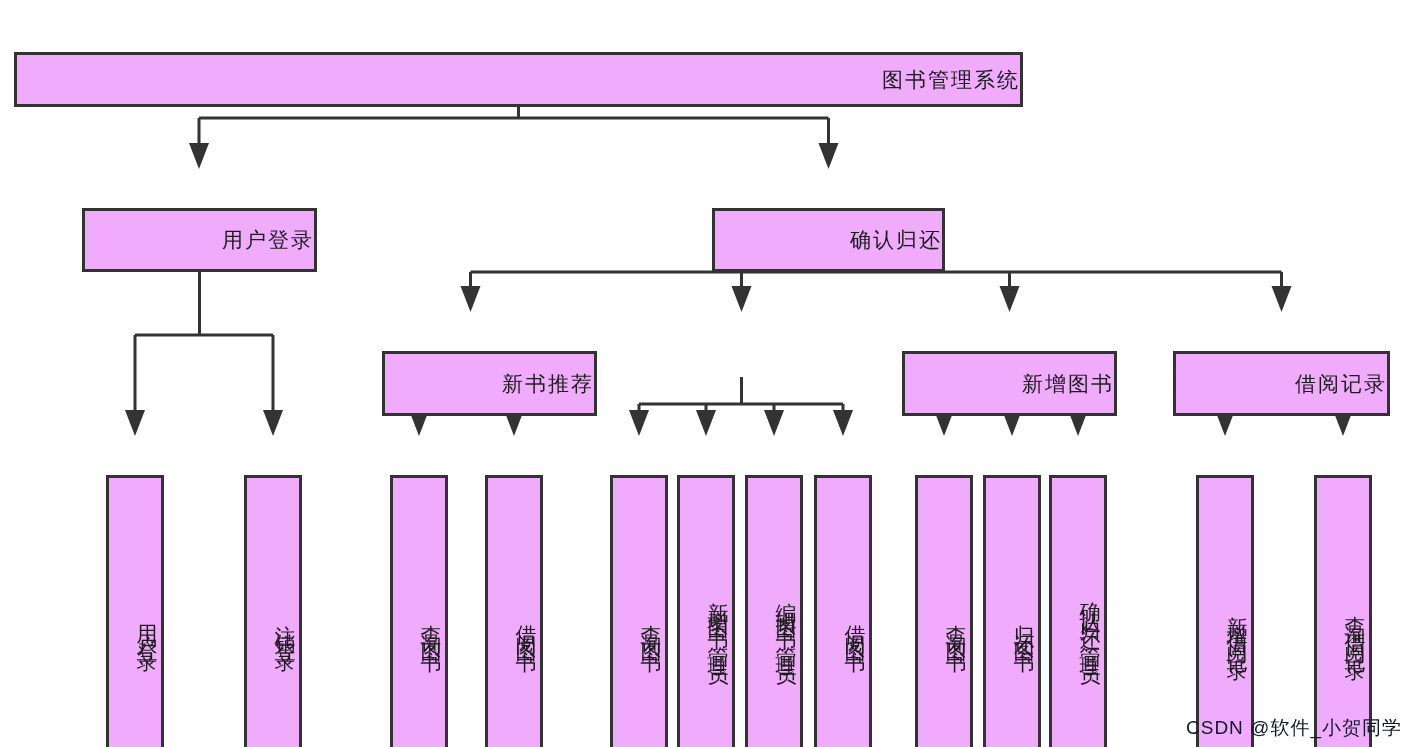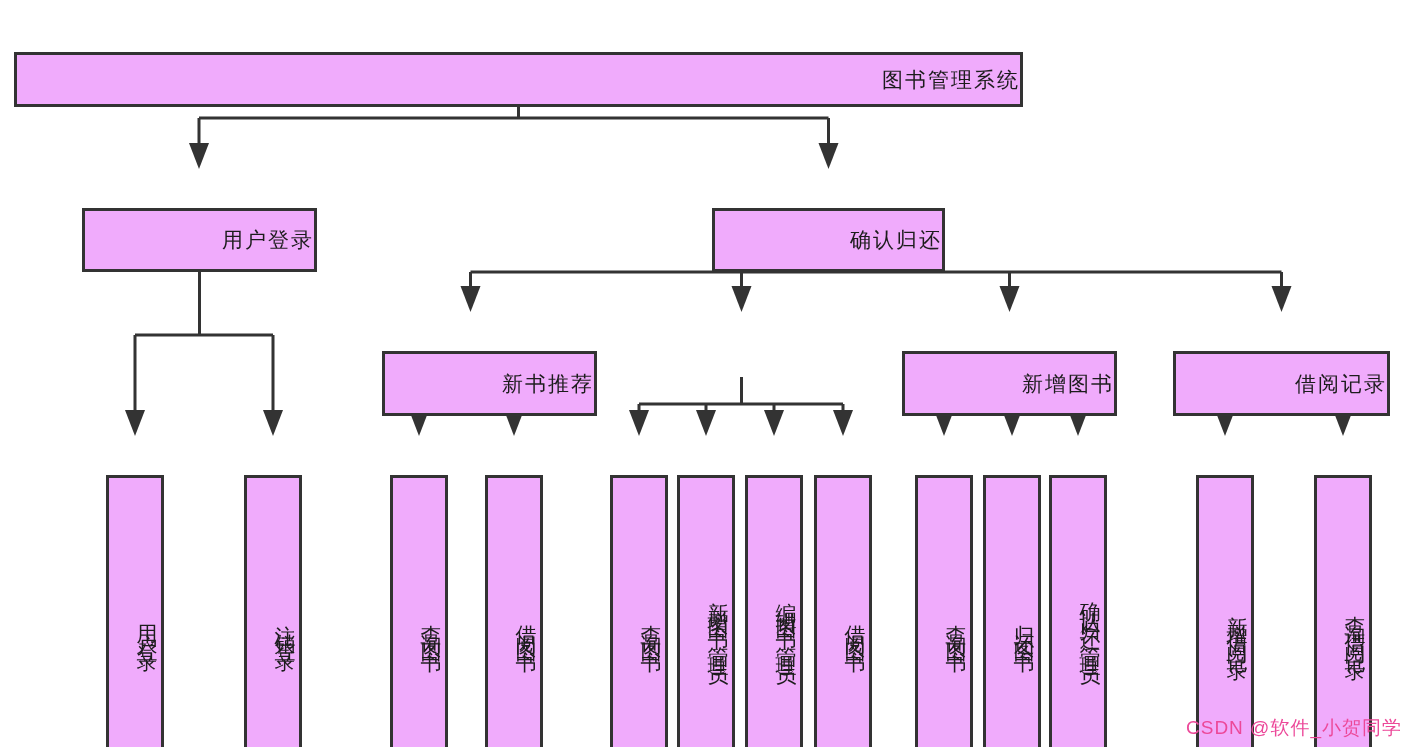--- a/index.html
+++ b/index.html
@@ -38,21 +38,21 @@
     font-size: 21px;
     letter-spacing: 9px;
     white-space: nowrap;
   }
   .watermark {
     position: absolute;
     left: 1186px;
     top: 715px;
     font-size: 19px;
     letter-spacing: 1px;
-    color: #ec4899;
+    color: #0f172a;
     white-space: nowrap;
   }
 </style>
 </head>
 <body>
 
 <div class="stage">
 
   <svg class="connectors" viewBox="0 0 1405 747" xmlns="http://www.w3.org/2000/svg">
     <g stroke="#333333" stroke-width="3" fill="none">

